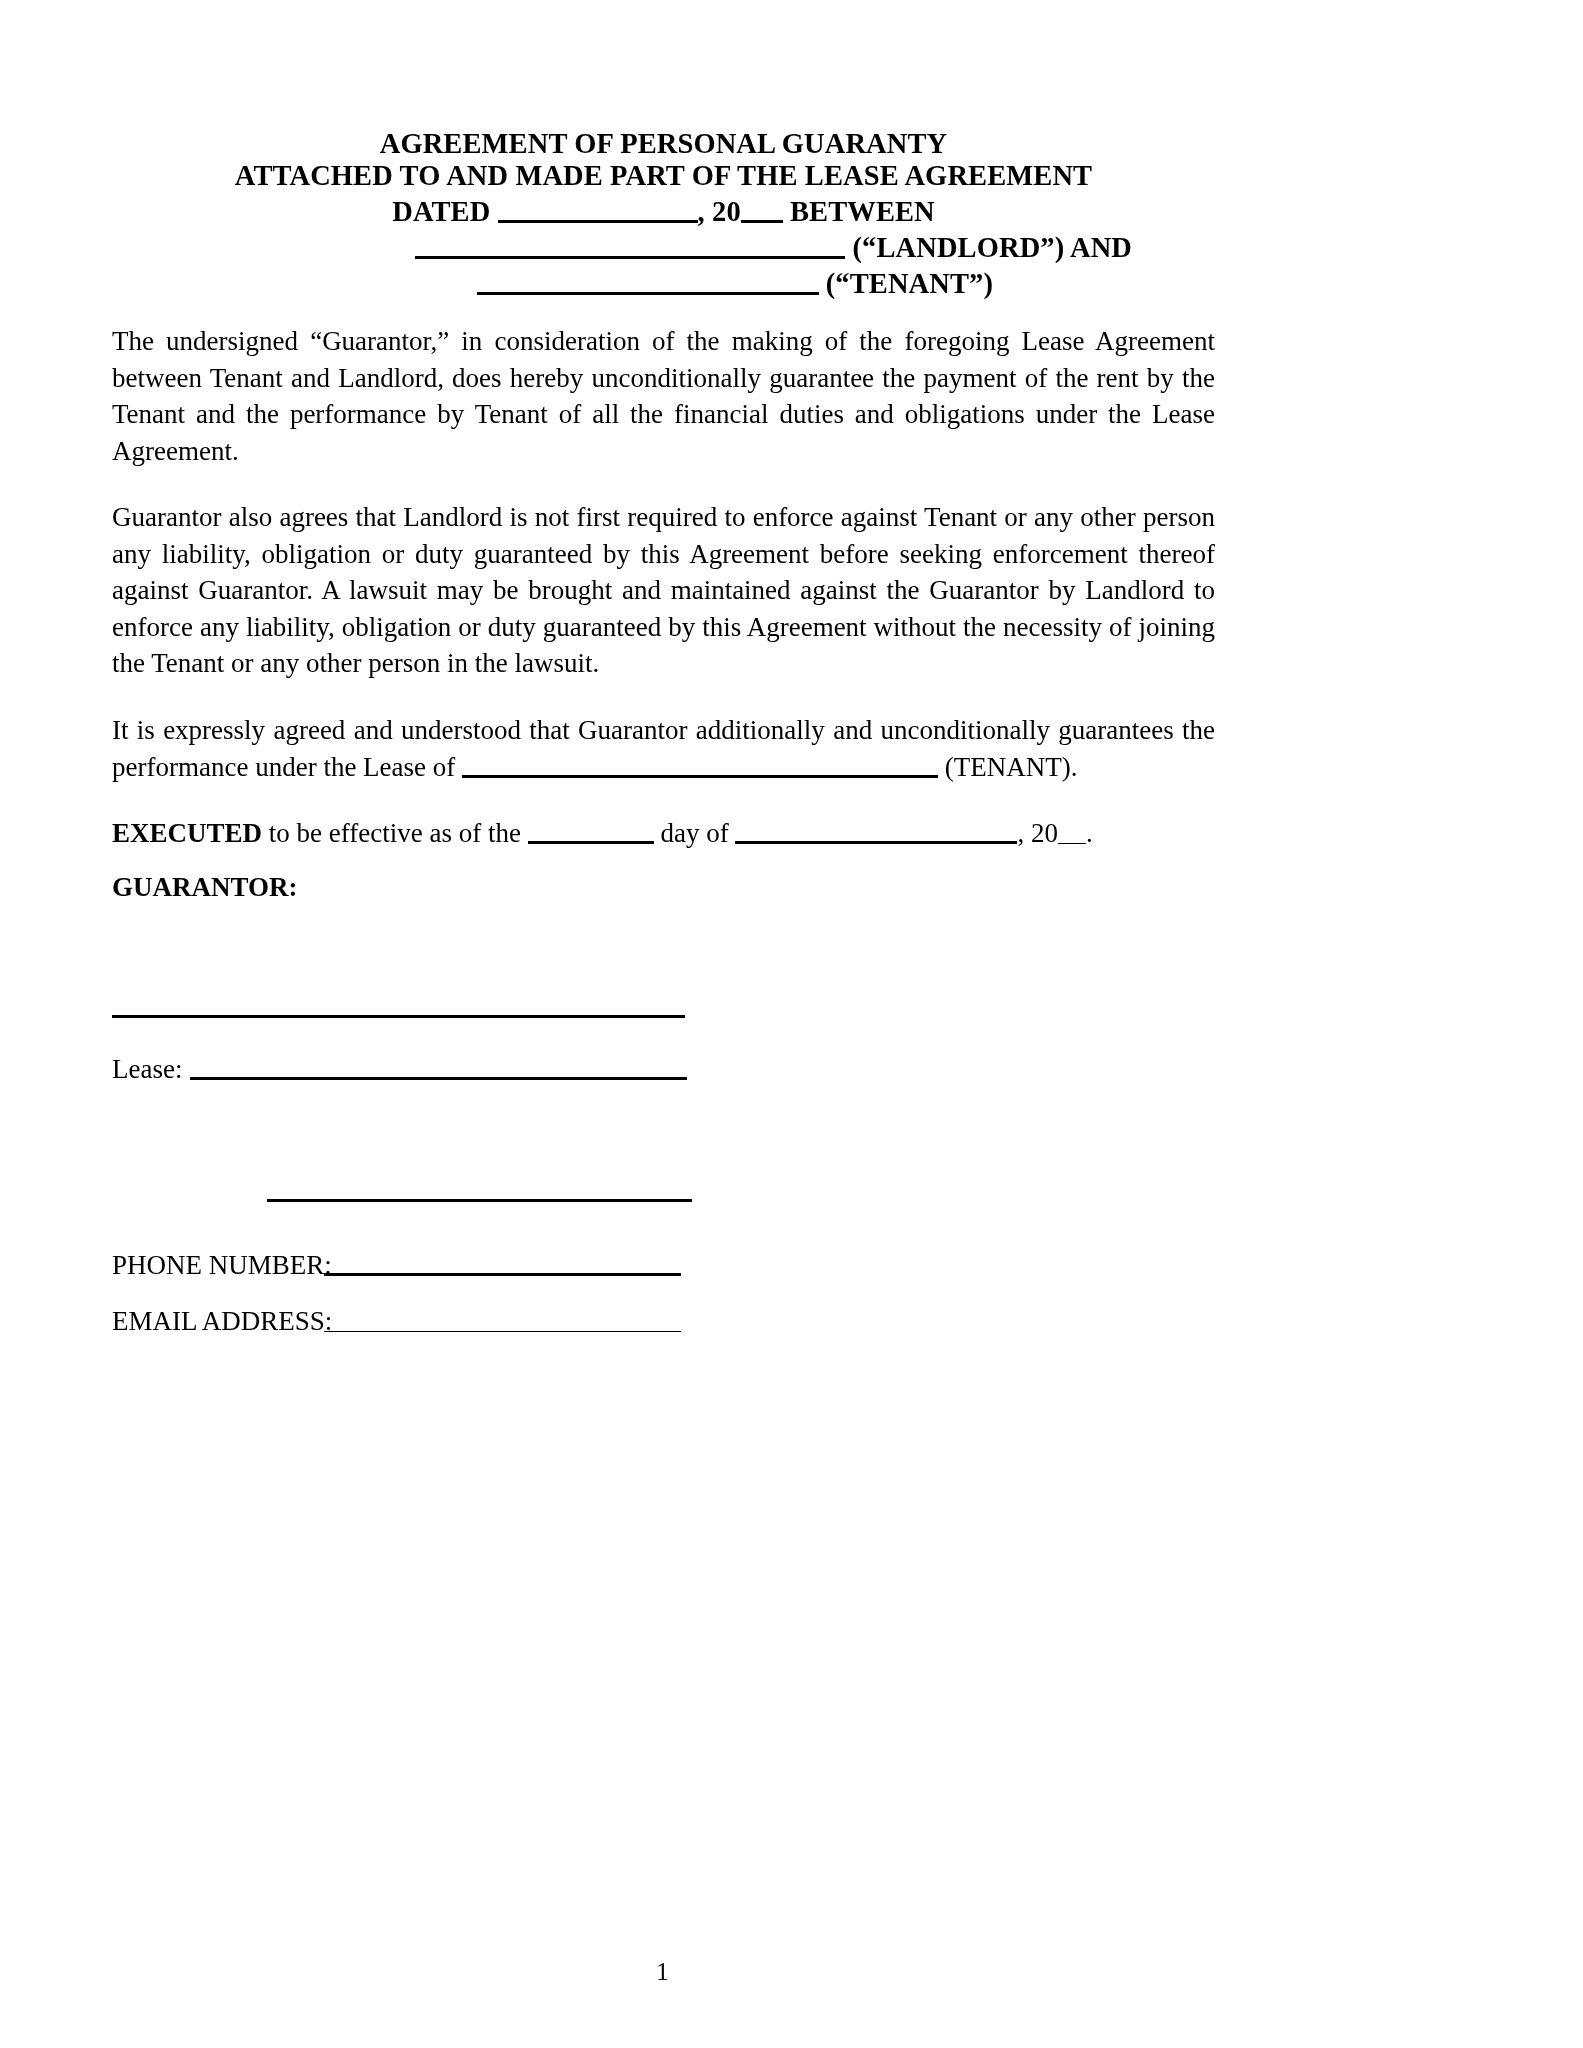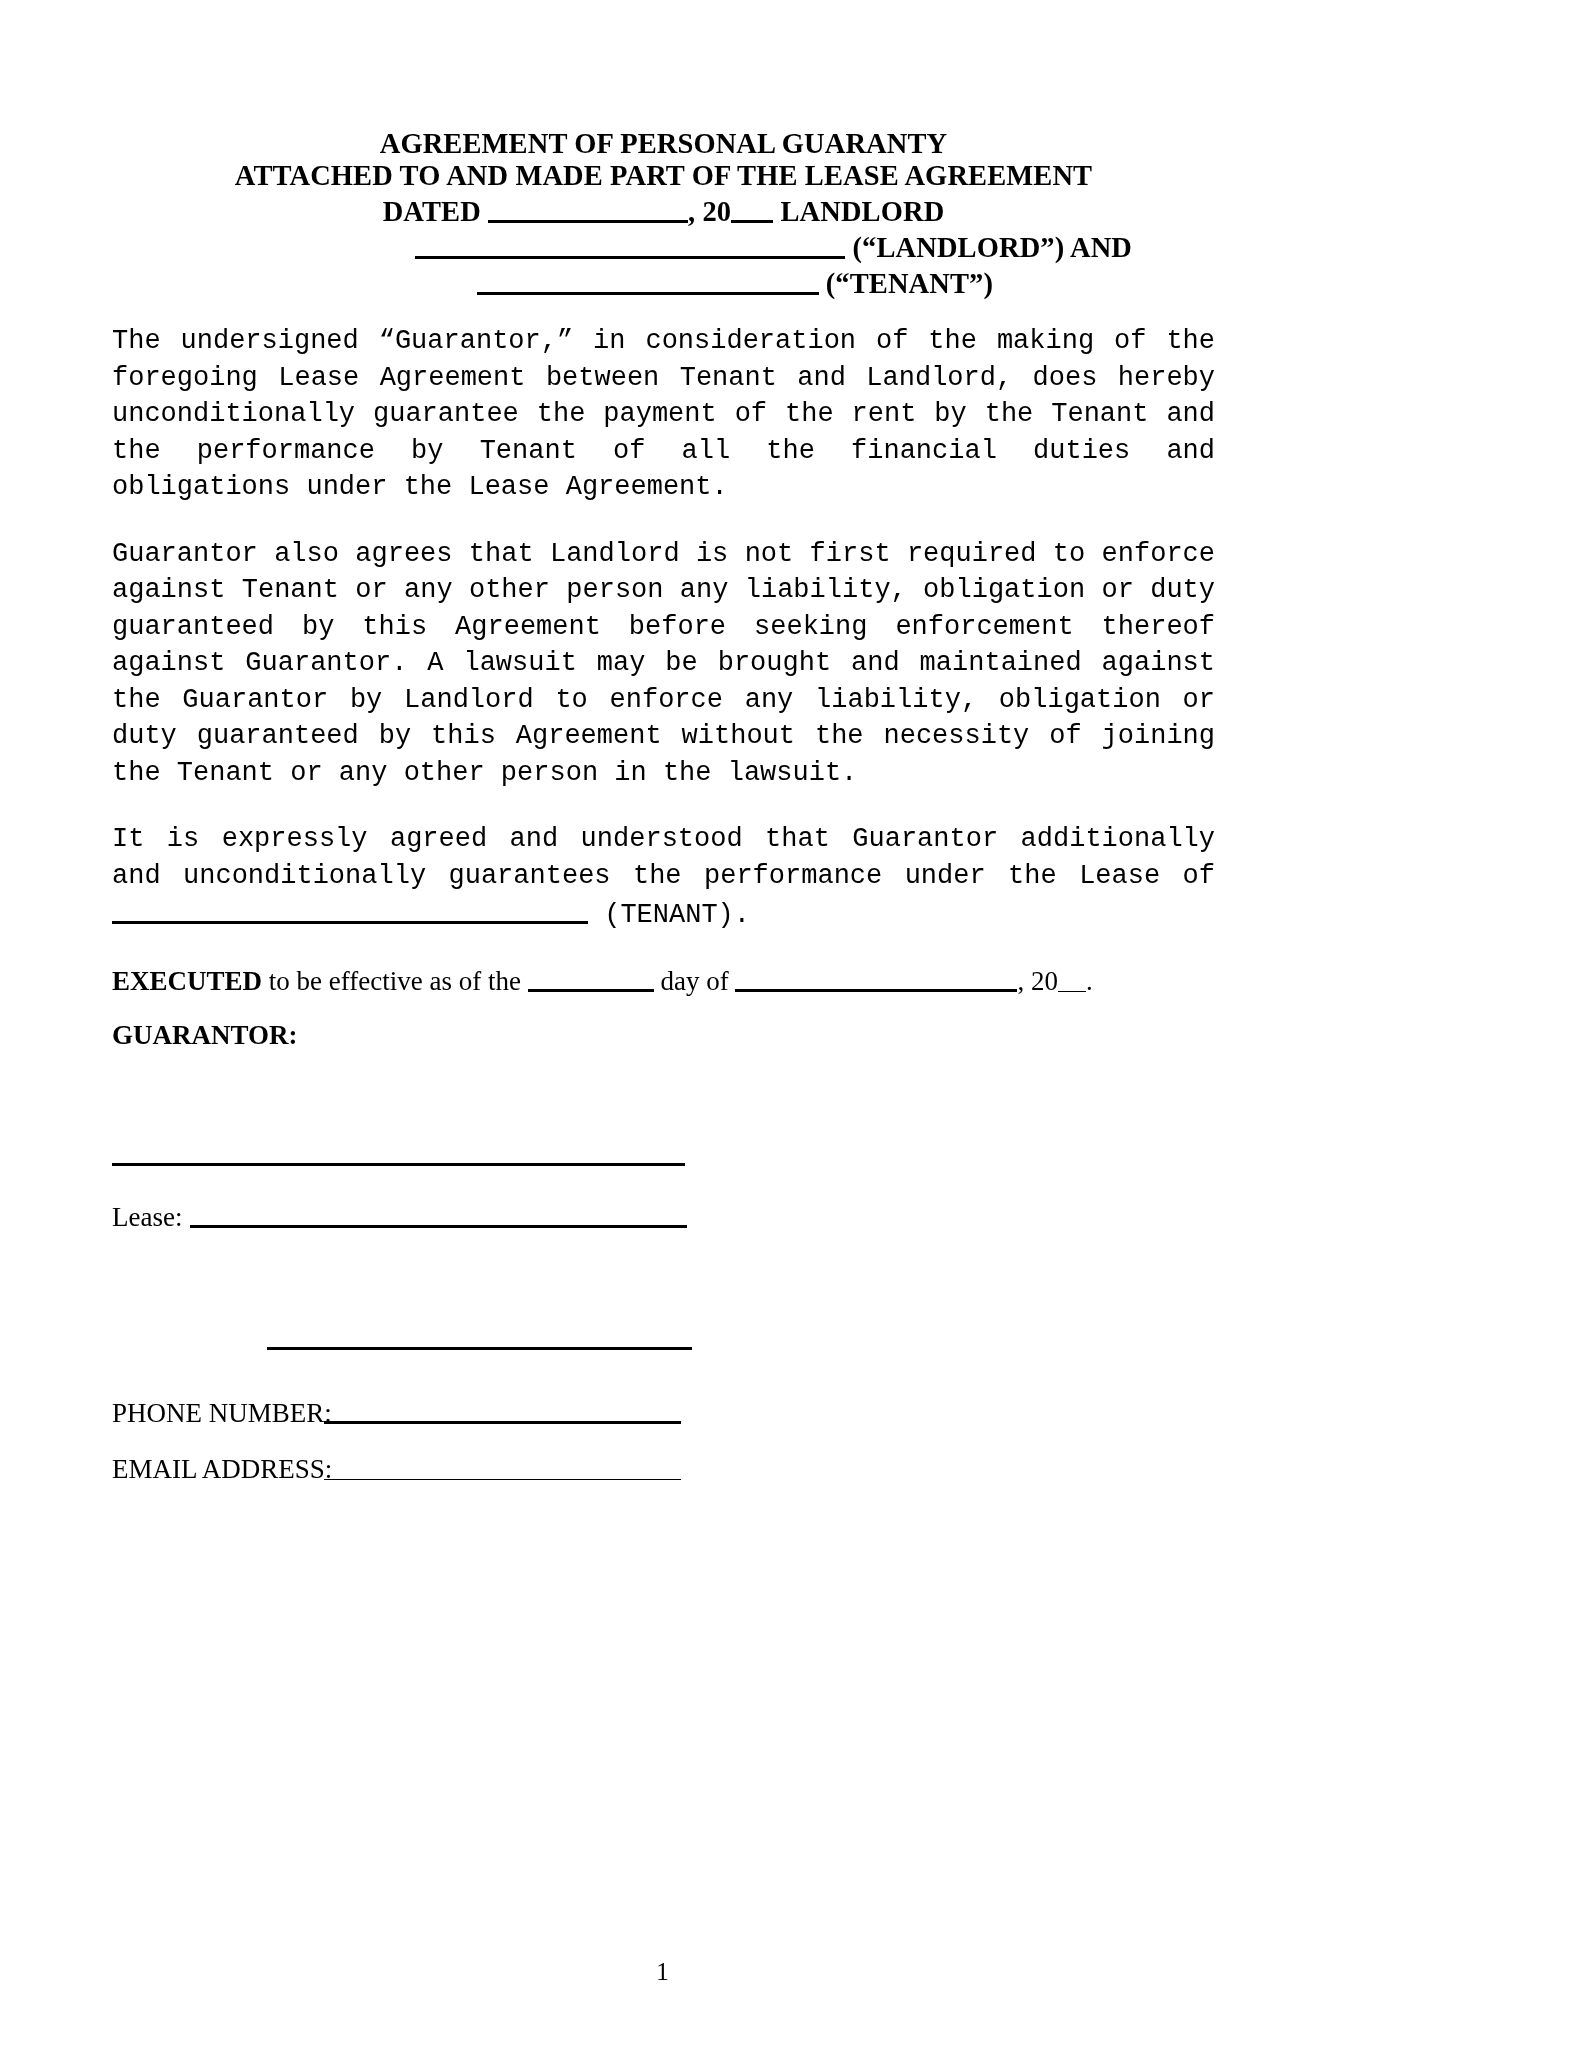--- a/index.html
+++ b/index.html
@@ -62,21 +62,20 @@
   .r-year    { width: 42px;  }
   .r-landlord{ width: 430px; }
   .r-tenant  { width: 342px; }
 
   
   .para {
     font-size: 27px;
     line-height: 36.5px;
     text-align: justify;
     margin: 0;
-    font-family: Liberation Mono, monospace;
   }
   .gap-1 { height: 30px; }
   .gap-2 { height: 30px; }
   .gap-3 { height: 28px; }
   .space-above-heading { height: 24px; }
 
   .r-tenantname { width: 476px; }
   .r-day   { width: 126px; }
   .r-month { width: 282px; }
   .r-yr2   { width: 28px; }
@@ -146,21 +145,21 @@
   }
 </style>
 </head>
 <body>
 
 <div class="page">
 
   <div class="heading">
     <div class="hline">AGREEMENT OF PERSONAL GUARANTY</div>
     <div class="hline">ATTACHED TO AND MADE PART OF THE LEASE AGREEMENT</div>
-    <div class="hline"><span>DATED </span><span class="rule r-dated"></span><span>, 20</span><span class="rule r-year"></span><span> LANDLORD</span></div>
+    <div class="hline"><span>DATED </span><span class="rule r-dated"></span><span>, 20</span><span class="rule r-year"></span><span> BETWEEN</span></div>
     <div class="hline right-shift"><span class="rule r-landlord"></span><span> (“LANDLORD”) AND</span></div>
     <div class="hline right-shift2"><span class="rule r-tenant"></span><span> (“TENANT”)</span></div>
   </div>
 
   <div class="space-above-heading"></div>
 
   <p class="para">The undersigned “Guarantor,” in consideration of the making of the foregoing Lease Agreement between Tenant and Landlord, does hereby unconditionally guarantee the payment of the rent by the Tenant and the performance by Tenant of all the financial duties and obligations under the Lease Agreement.</p>
 
   <div class="gap-1"></div>
 

